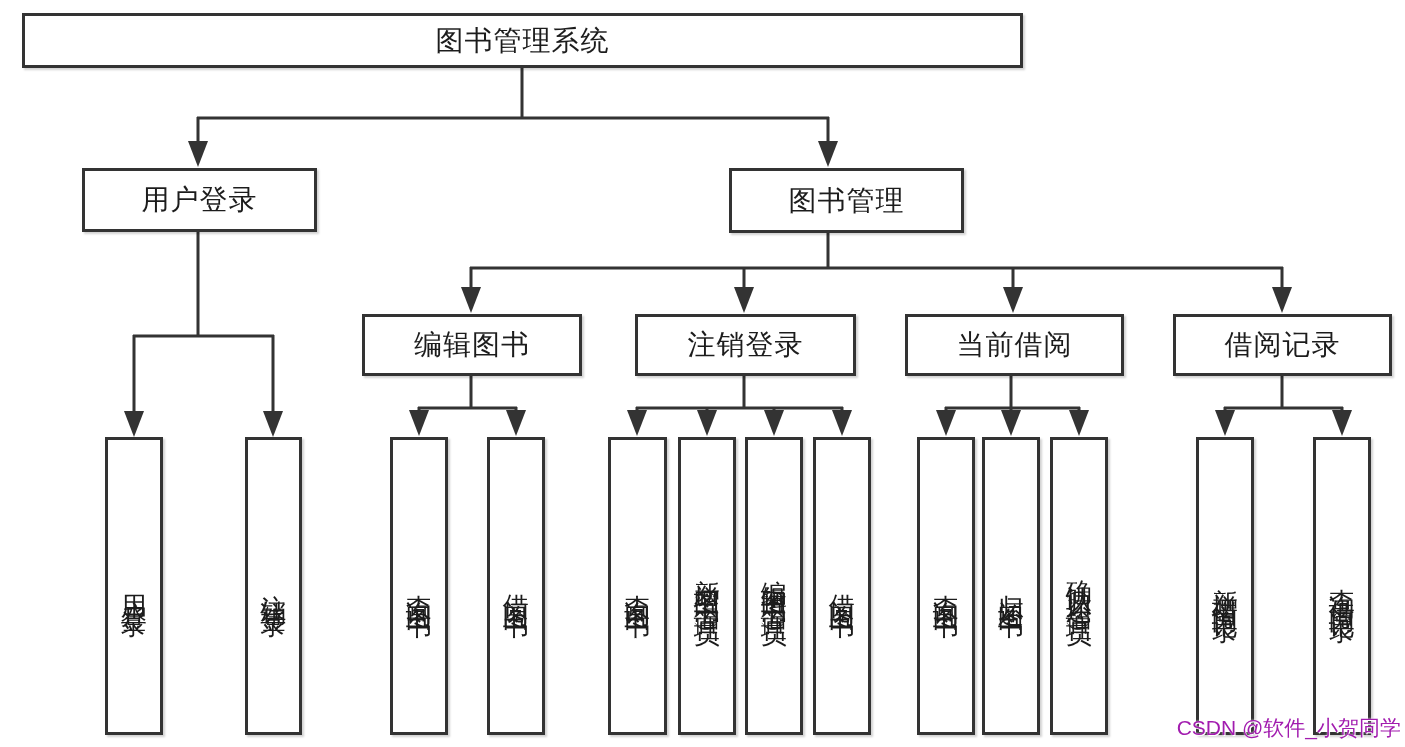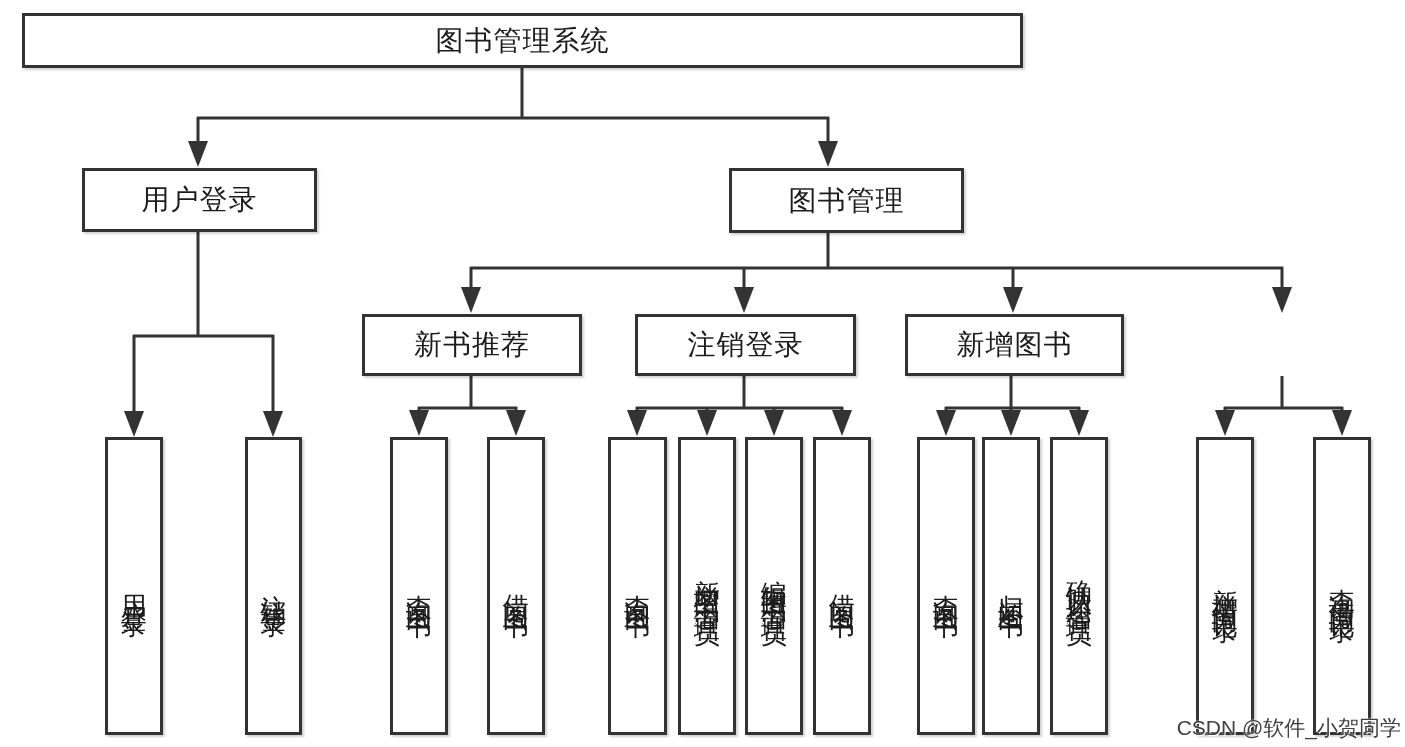--- a/index.html
+++ b/index.html
@@ -40,21 +40,21 @@
     font-size:26px;
     letter-spacing:6px;
     color:#1c1c1c;
     line-height:1.1;
   }
   .watermark{
     position:absolute;
     right:4px;
     top:714px;
     font-size:21px;
-    color:#404040;
+    color:#a21caf;
     text-shadow:0 0 2px #ffffff, 1px 1px 0 #ffffff;
     z-index:10;
     white-space:nowrap;
   }
 </style>
 </head>
 <body>
 
 <div class="stage">
 
@@ -110,27 +110,30 @@
   </div>
 
   <div class="hbox" style="left:82px;top:168px;width:235px;height:64px">
     <span>用户登录</span>
   </div>
   <div class="hbox" style="left:729px;top:168px;width:235px;height:65px">
     <span>图书管理</span>
   </div>
 
   <div class="hbox" style="left:362px;top:314px;width:220px;height:62px">
-    <span>新书推荐</span>
+    <span>编辑图书</span>
   </div>
   <div class="hbox" style="left:635px;top:314px;width:221px;height:62px">
     <span>注销登录</span>
   </div>
   <div class="hbox" style="left:905px;top:314px;width:219px;height:62px">
-    <span>新增图书</span>
+    <span>当前借阅</span>
+  </div>
+  <div class="hbox" style="left:1173px;top:314px;width:219px;height:62px">
+    <span>借阅记录</span>
   </div>
 
   <div class="vbox" style="left:105px;top:437px;width:58px;height:298px">
     <span>用户登录</span>
   </div>
   <div class="vbox" style="left:245px;top:437px;width:57px;height:298px">
     <span>注销登录</span>
   </div>
   <div class="vbox" style="left:390px;top:437px;width:58px;height:298px">
     <span>查询图书</span>

